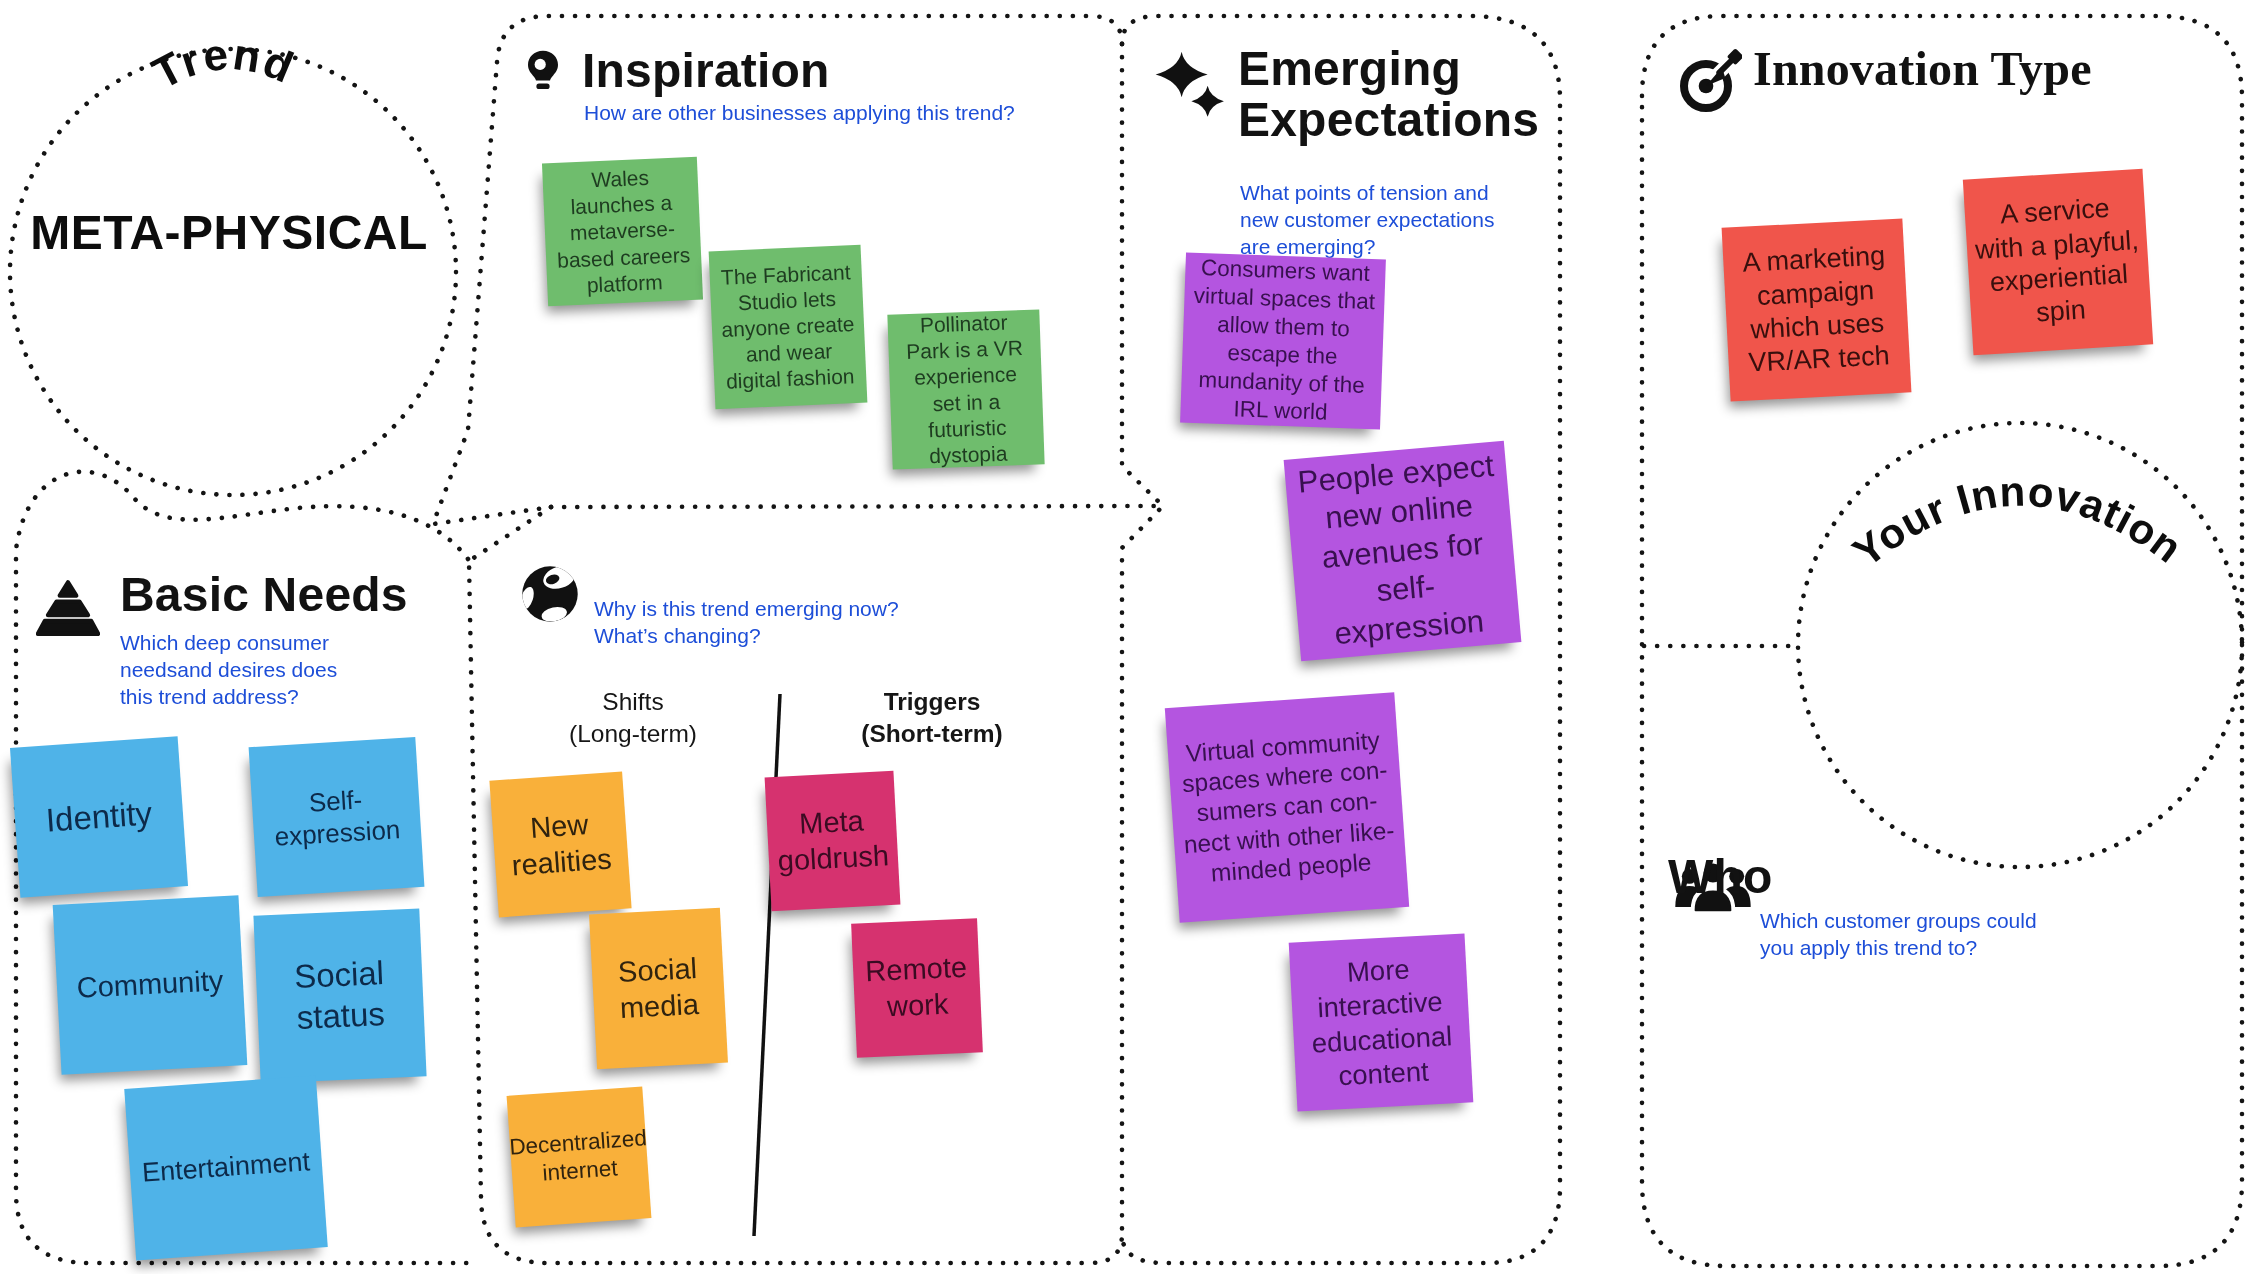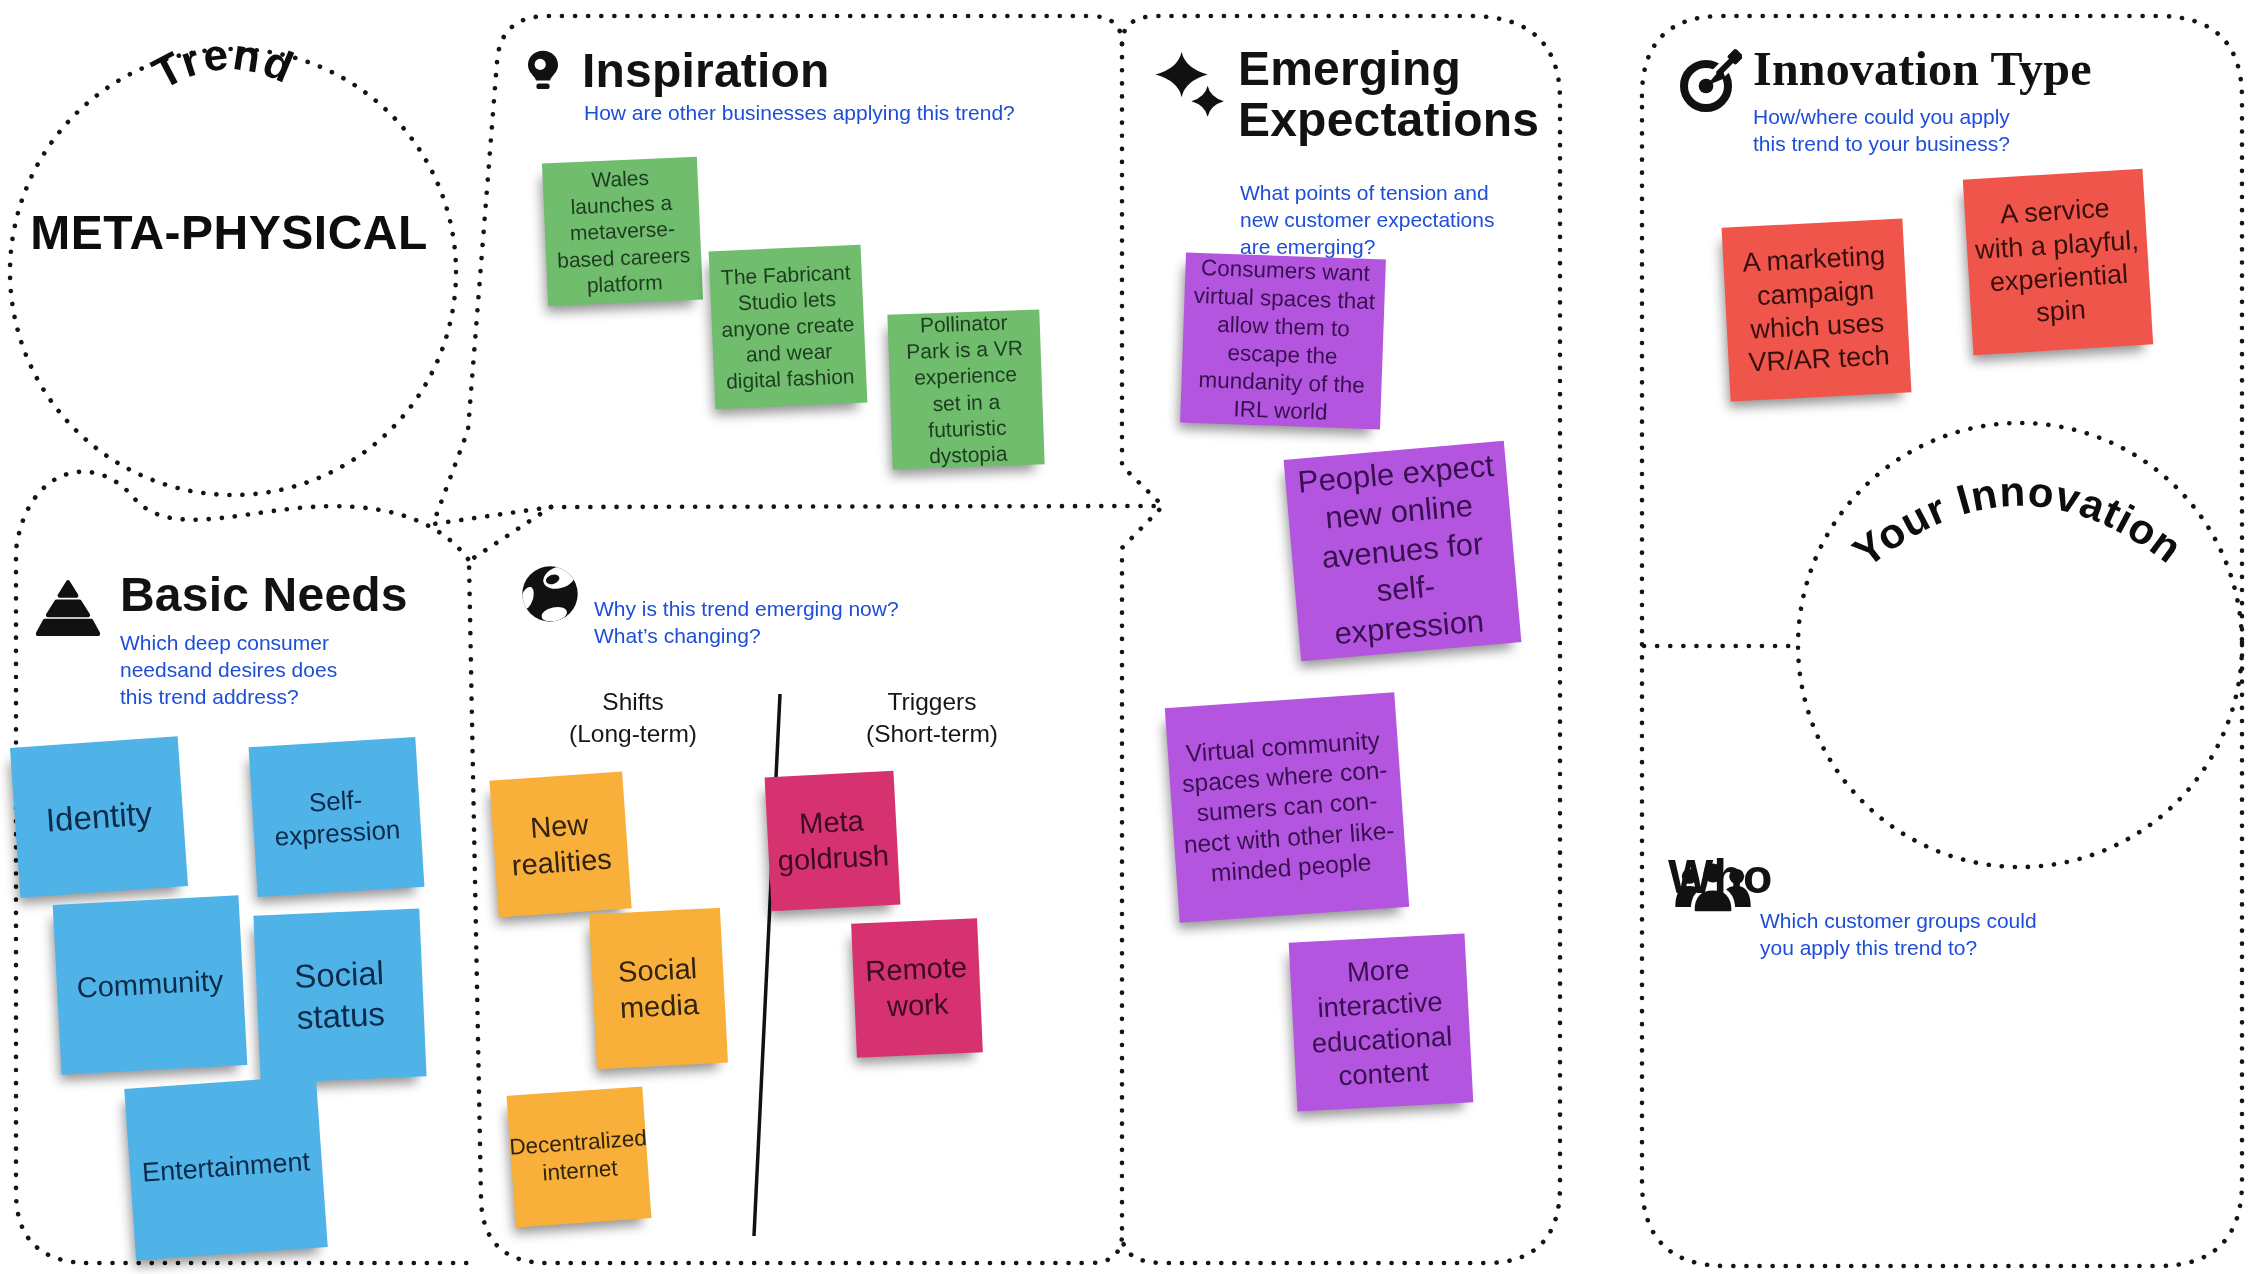--- a/index.html
+++ b/index.html
@@ -101,21 +101,21 @@
         <ellipse cx="13.6" cy="19.6" rx="4.8" ry="2.6" transform="rotate(-12 13.6 19.6)"></ellipse>
       </g>
       <ellipse cx="13" cy="6.5" rx="2.6" ry="1.7" fill="#111" transform="rotate(-18 13 6.5)"></ellipse>
     </svg>
   </div>
   <div class="abs sec-sub" style="left:594px;top:588px;width:420px;">Why is this trend emerging now?
 What’s changing?</div>
 
   <div class="abs col-label" style="left:533px;top:686px;width:200px;">Shifts
 (Long-term)</div>
-  <div class="abs col-label" style="left:832px;top:686px;width:200px;">Triggers
+  <div class="abs col-label" style="left:832px;top:686px;width:200px;font-weight:bold;">Triggers
 (Short-term)</div>
 
   <div class="note orange" style="left:494px;top:776px;width:133px;height:137px;font-size:29px;transform:rotate(-4deg);">New realities</div>
   <div class="note orange" style="left:593px;top:911px;width:131px;height:155px;font-size:29px;transform:rotate(-3deg);">Social media</div>
   <div class="note orange" style="left:511px;top:1091px;width:136px;height:132px;font-size:22.5px;transform:rotate(-4deg);">Decentralized internet</div>
   <div class="note pink" style="left:768px;top:774px;width:129px;height:134px;font-size:29px;transform:rotate(-3deg);">Meta goldrush</div>
   <div class="note pink" style="left:854px;top:921px;width:126px;height:134px;font-size:29px;transform:rotate(-2.5deg);">Remote work</div>
 
   <div class="icon" style="left:1150px;top:50px;width:86px;height:78px;">
     <svg viewBox="0 0 48 48" width="86" height="78">
@@ -138,22 +138,20 @@
     <svg viewBox="0 0 48 48" width="64" height="72">
       <circle cx="21" cy="27" r="16.5" fill="none" stroke="#111" stroke-width="6"></circle>
       <circle cx="21" cy="27" r="5.5" fill="#111"></circle>
       <path d="M29 19 L41 7" stroke="#fff" stroke-width="10" fill="none"></path>
       <path d="M21 27 L33 13 L35.5 21 Z" fill="#111"></path>
       <path d="M31 17 L42 6" stroke="#111" stroke-width="4.5" fill="none" stroke-linecap="round"></path>
       <rect x="38.5" y="0.5" width="9" height="9" rx="1.5" fill="#111" transform="rotate(45 43 5)"></rect>
     </svg>
   </div>
   <div class="abs sec-title" style="left:1753px;top:44px;font-family:Liberation Serif, serif;">Innovation Type</div>
-  <div class="abs sec-sub" style="left:1753px;top:96px;width:340px;">How/where could you apply
-this trend to your business?</div>
 
   <div class="note red" style="left:1726px;top:223px;width:181px;height:174px;font-size:27px;transform:rotate(-3deg);">A marketing campaign which uses VR/AR tech</div>
   <div class="note red" style="left:1968px;top:174px;width:180px;height:176px;font-size:27px;transform:rotate(-3.5deg);">A service with a playful, experiential spin</div>
 
   <div class="icon" style="left:1674px;top:858px;width:78px;height:58px;">
     <svg viewBox="0 0 32 24" width="78" height="58">
       <g fill="#111">
         <circle cx="6.2" cy="7.6" r="3.1"></circle>
         <path d="M0.4 20.3 Q0.4 11.6 6.2 11.6 Q9.4 11.6 11 13.4 L11 20.3 Z"></path>
         <circle cx="25.8" cy="7.6" r="3.1"></circle>

